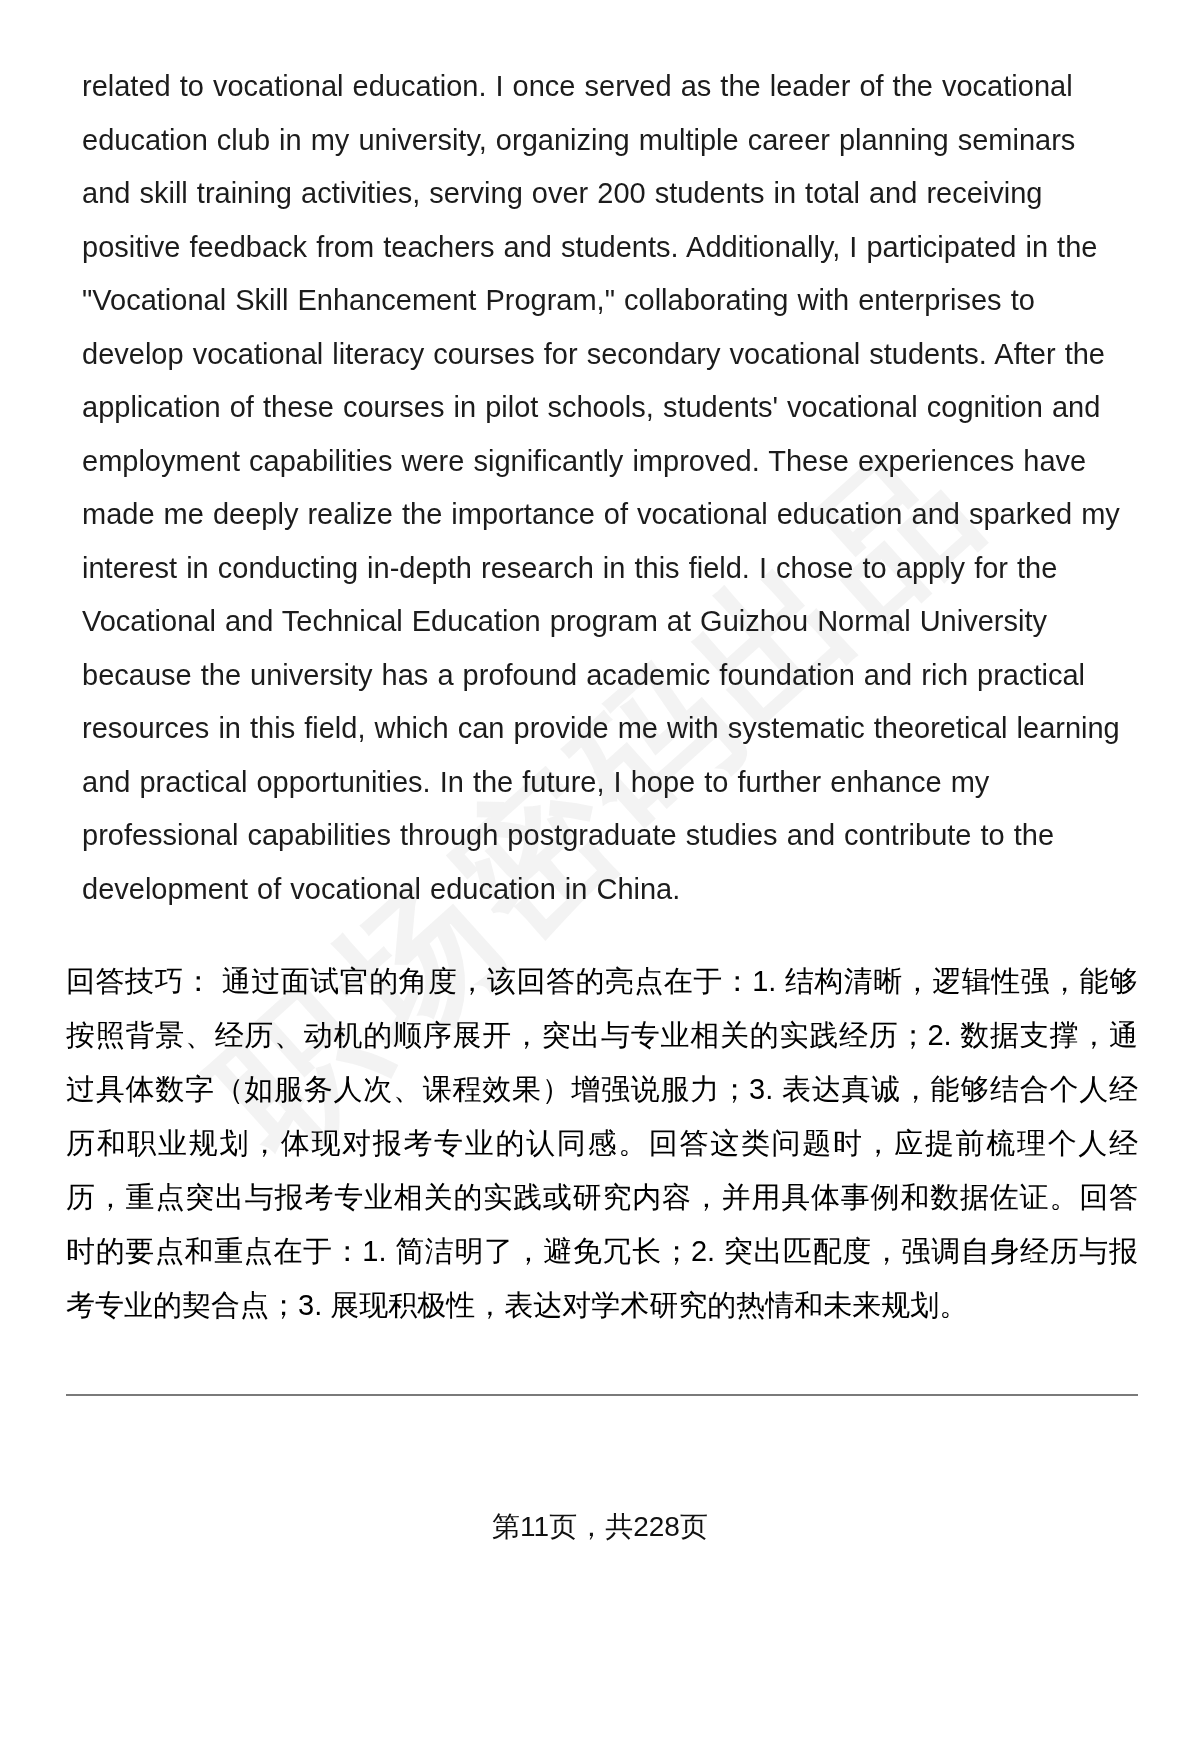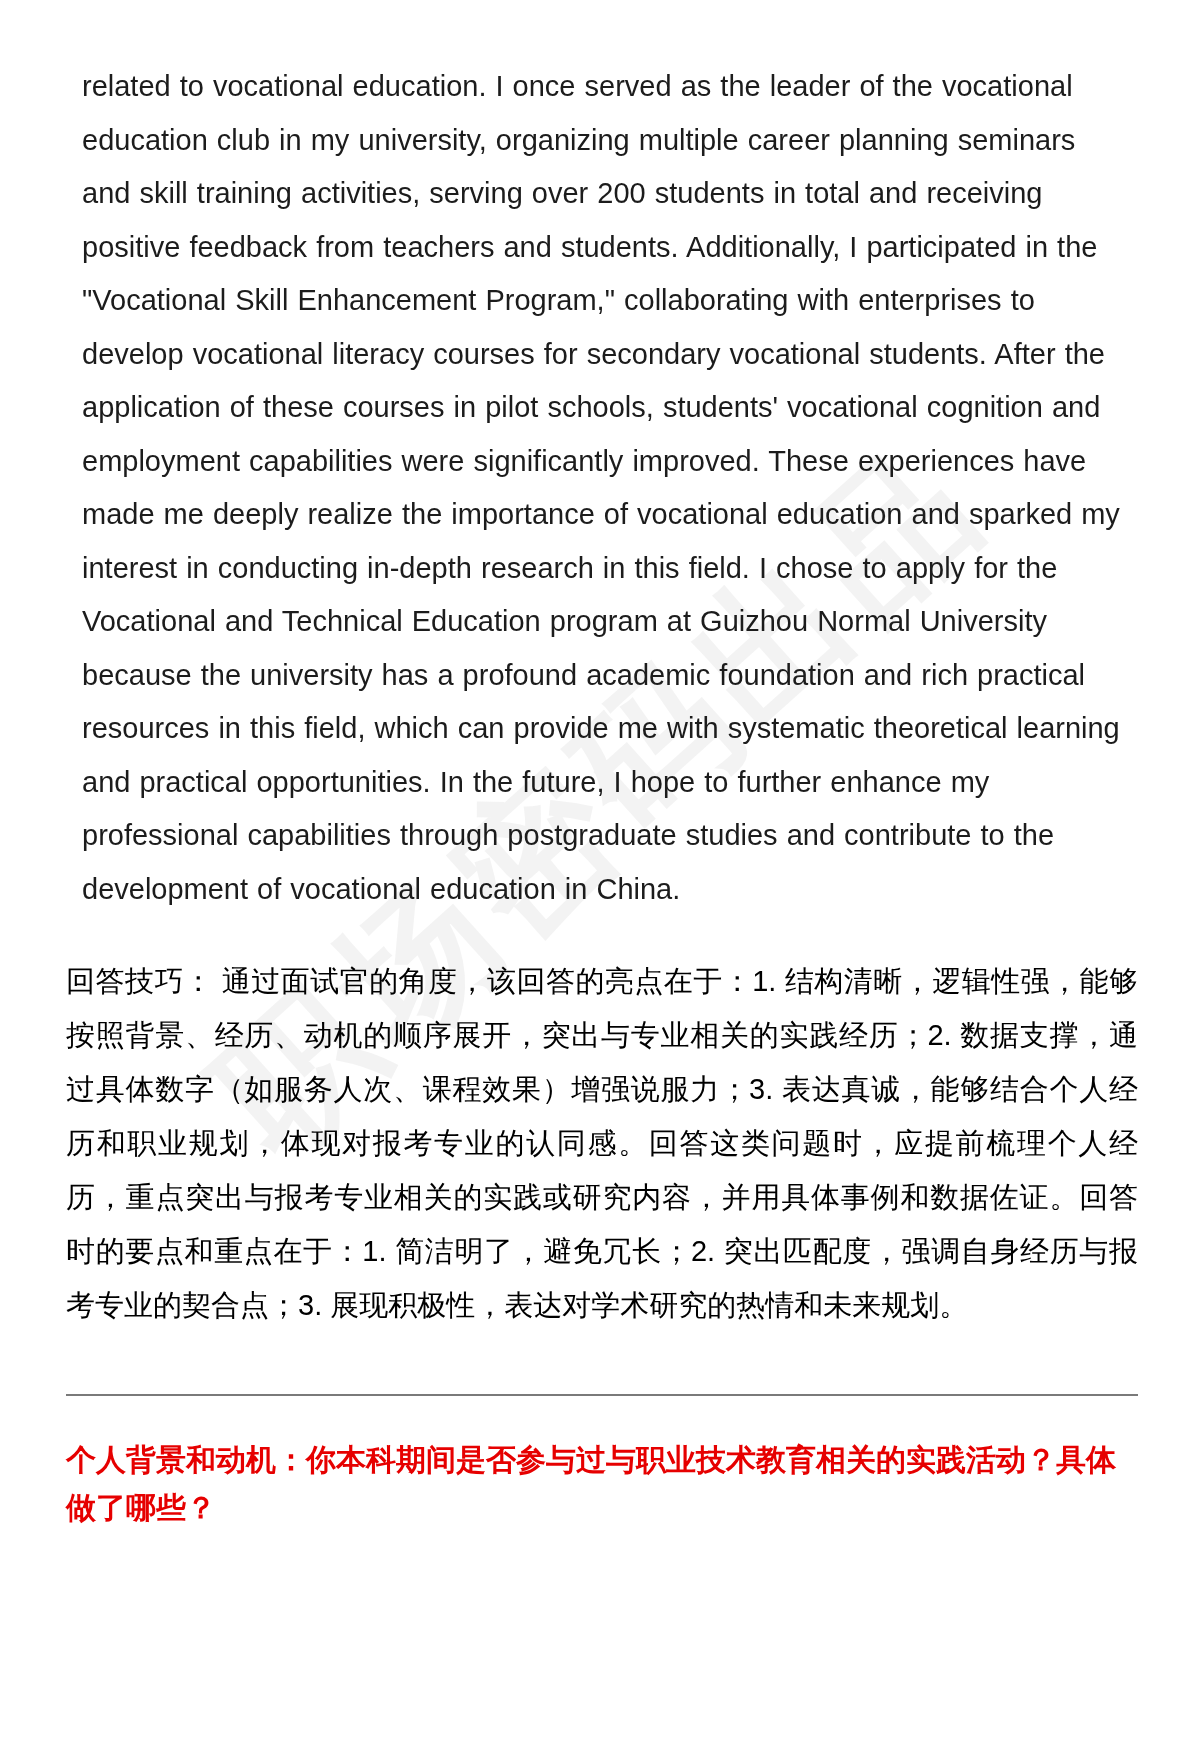--- a/index.html
+++ b/index.html
@@ -81,18 +81,18 @@
   <div class="watermark">职场密码出品</div>
 
   <div class="content">
 
     <p class="para-en">related to vocational education. I once served as the leader of the vocational education club in my university, organizing multiple career planning seminars and skill training activities, serving over 200 students in total and receiving positive feedback from teachers and students. Additionally, I participated in the "Vocational Skill Enhancement Program," collaborating with enterprises to develop vocational literacy courses for secondary vocational students. After the application of these courses in pilot schools, students' vocational cognition and employment capabilities were significantly improved. These experiences have made me deeply realize the importance of vocational education and sparked my interest in conducting in-depth research in this field. I chose to apply for the Vocational and Technical Education program at Guizhou Normal University because the university has a profound academic foundation and rich practical resources in this field, which can provide me with systematic theoretical learning and practical opportunities. In the future, I hope to further enhance my professional capabilities through postgraduate studies and contribute to the development of vocational education in China.</p>
 
     <p class="para-cn">回答技巧： 通过面试官的角度，该回答的亮点在于：1. 结构清晰，逻辑性强，能够按照背景、经历、动机的顺序展开，突出与专业相关的实践经历；2. 数据支撑，通过具体数字（如服务人次、课程效果）增强说服力；3. 表达真诚，能够结合个人经历和职业规划，体现对报考专业的认同感。回答这类问题时，应提前梳理个人经历，重点突出与报考专业相关的实践或研究内容，并用具体事例和数据佐证。回答时的要点和重点在于：1. 简洁明了，避免冗长；2. 突出匹配度，强调自身经历与报考专业的契合点；3. 展现积极性，表达对学术研究的热情和未来规划。</p>
 
     <hr class="divider">
 
-    <p class="question">个人背景和动机：你本科期间是否参与过与职业技术教育相关的实践活动？具体做了哪些？</p>
 
   </div>
 
+  <div class="footer">第11页，共228页</div>
 
 </div>
 
 </body></html>

